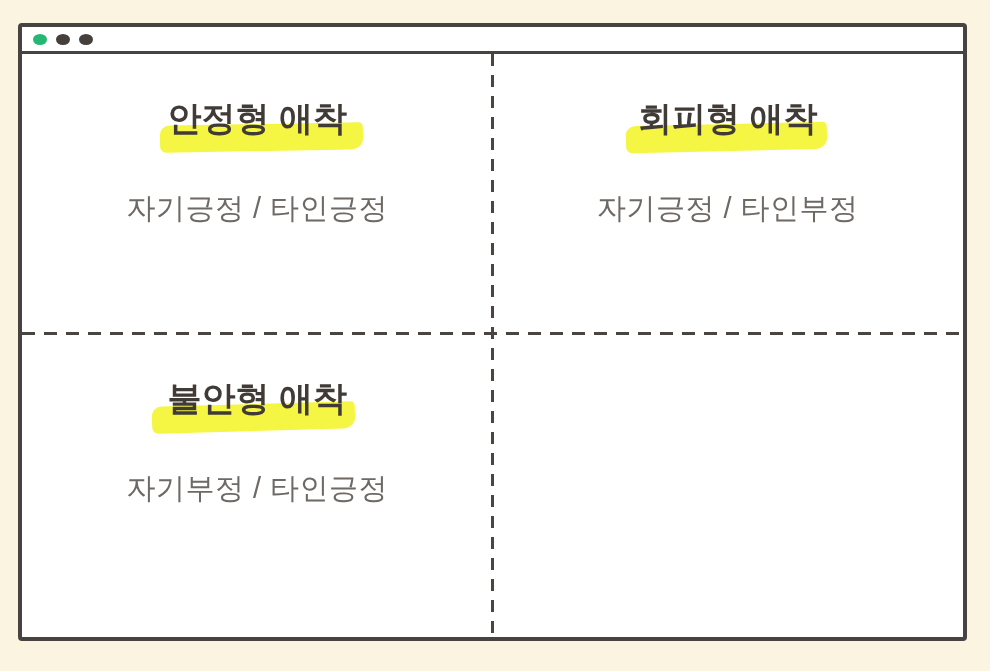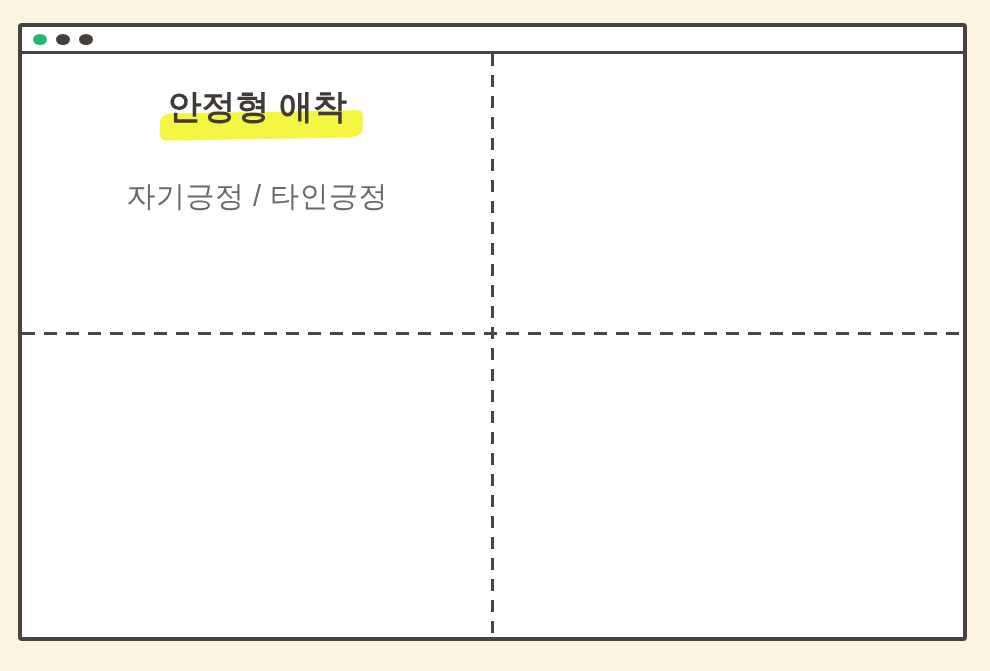--- a/index.html
+++ b/index.html
@@ -54,21 +54,21 @@
     top:calc(48% - 1.5px);
     height:3px;
     background:repeating-linear-gradient(to right, #4A4541 0 13px, transparent 13px 22px);
     z-index:2;
   }
 
   .quad {
     display:flex;
     flex-direction:column;
     align-items:center;
-    padding-top:32px;
+    padding-top:44px;
   }
   .title-wrap { position:relative; display:inline-block; }
   .quad-title {
     position:relative;
     z-index:1;
     font-size:34px;
     font-weight:bold;
     color:#403B36;
     line-height:1.2;
     white-space:nowrap;
@@ -111,16 +111,30 @@
     <div class="h-divider"></div>
 
     <section class="quad q0">
       <div class="title-wrap">
         <span class="hl"></span>
         <h2 class="quad-title">안정형 애착</h2>
       </div>
       <p class="quad-subtitle">자기긍정 / 타인긍정</p>
     </section>
 
+    <section class="quad q1">
+      <div class="title-wrap">
+        <span class="hl"></span>
+        <h2 class="quad-title">회피형 애착</h2>
+      </div>
+      <p class="quad-subtitle">자기긍정 / 타인부정</p>
+    </section>
 
+    <section class="quad q2">
+      <div class="title-wrap">
+        <span class="hl"></span>
+        <h2 class="quad-title">불안형 애착</h2>
+      </div>
+      <p class="quad-subtitle">자기부정 / 타인긍정</p>
+    </section>
 
   </div>
 </div>
 
 </body></html>

